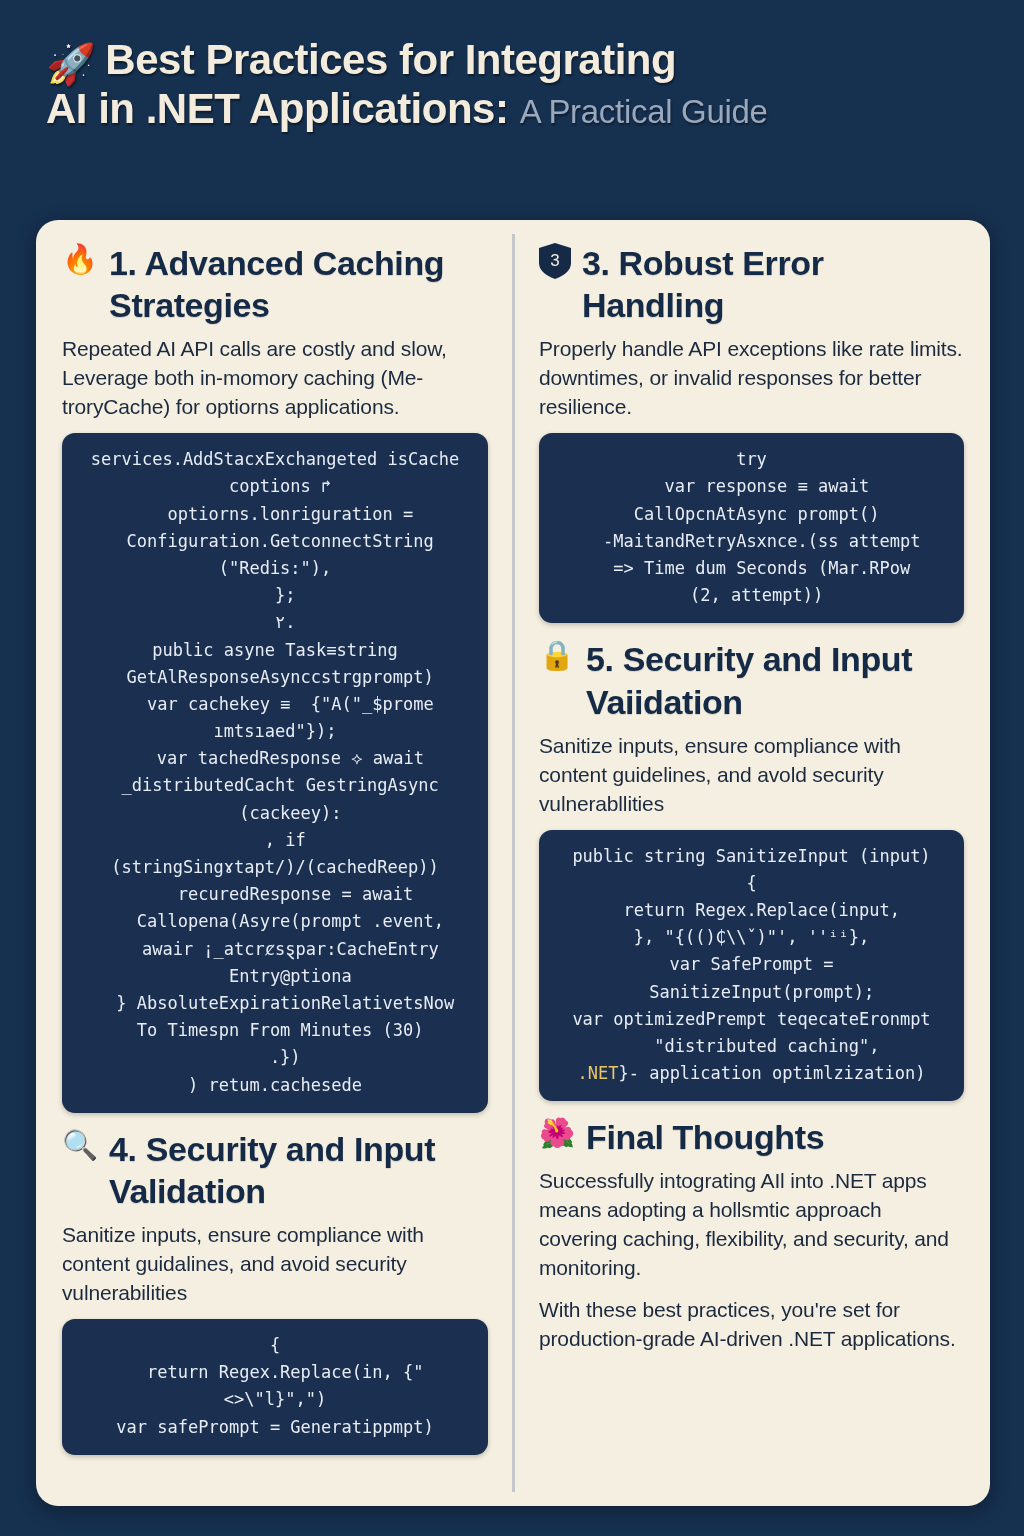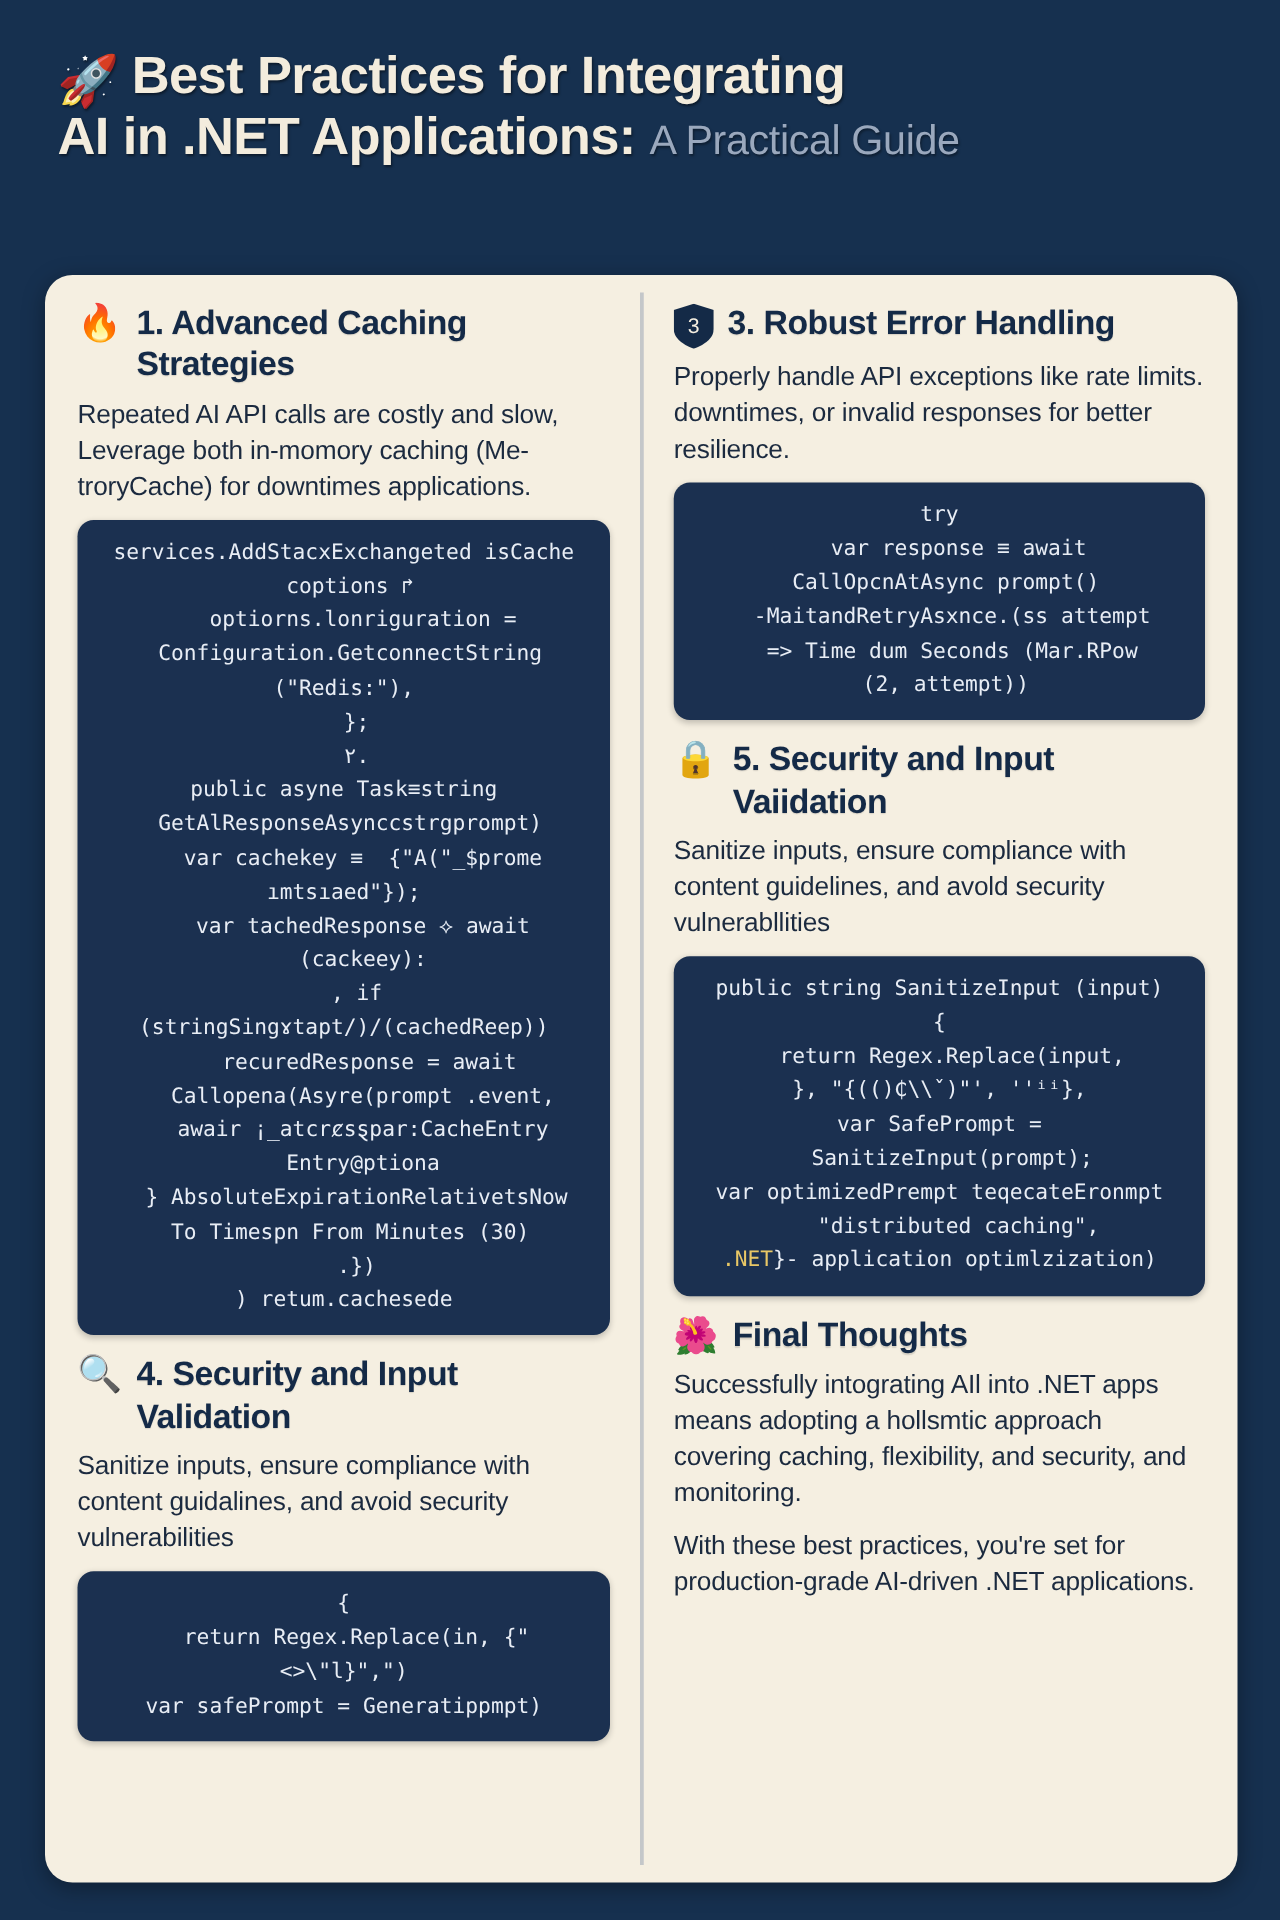--- a/index.html
+++ b/index.html
@@ -99,21 +99,21 @@
     gap: 11px;
     margin-bottom: 9px;
   }
   .sec-emoji {
     font-size: 29px;
     line-height: 1.1;
     flex: 0 0 auto;
     margin-top: 2px;
   }
   .sec-title {
-    font-size: 27px;
+    font-size: 34px;
     font-weight: bold;
     line-height: 1.24;
     color: #142a47;
     letter-spacing: -0.4px;
     text-shadow: 0 1px 1px rgba(0,0,0,0.13);
   }
 
   .sec-body {
     font-size: 21px;
     line-height: 1.38;
@@ -180,33 +180,34 @@
 
   <div class="card">
 
     <div class="col col-left">
 
       <div class="section">
         <div class="sec-head">
           <span class="sec-emoji">🔥</span>
           <div class="sec-title">1. Advanced Caching Strategies</div>
         </div>
-        <div class="sec-body">Repeated AI API calls are costly and slow, Leverage both in-momory caching (Me-troryCache) for downtimes applications.</div>
+        <div class="sec-body">Repeated AI API calls are costly and slow, Leverage both in-momory caching (Me-troryCache) for optiorns applications.</div>
 
         <div class="code code-lg">
           <div class="code-line">services.AddStacxExchangeted isCache</div>
           <div class="code-line"> coptions ↱</div>
           <div class="code-line">   optiorns.lonriguration =</div>
           <div class="code-line"> Configuration.GetconnectString ("Redis:"),</div>
           <div class="code-line">  };</div>
           <div class="code-line">  ٢.</div>
           <div class="code-line">public asyne Task≡string</div>
           <div class="code-line"> GetAlResponseAsynccstrgprompt)</div>
           <div class="code-line">   var cachekey ≡  {"A("_$prome ımtsıaed"});</div>
           <div class="code-line">   var tachedResponse ⟡ await</div>
+          <div class="code-line"> _distributedCacht GestringAsync</div>
           <div class="code-line">   (cackeey):</div>
           <div class="code-line">  , if (stringSingɤtapt/)/(cachedReep))</div>
           <div class="code-line">    recuredResponse = await</div>
           <div class="code-line">   Callopena(Asyre(prompt .event,</div>
           <div class="code-line">   awair ¡_atcrȼsȿpar:CacheEntry</div>
           <div class="code-line">   Entry@ptiona</div>
           <div class="code-line">  } AbsoluteExpirationRelativetsNow</div>
           <div class="code-line"> To Timespn From Minutes (30)</div>
           <div class="code-line">  .})</div>
           <div class="code-line">) retum.cachesede</div>

